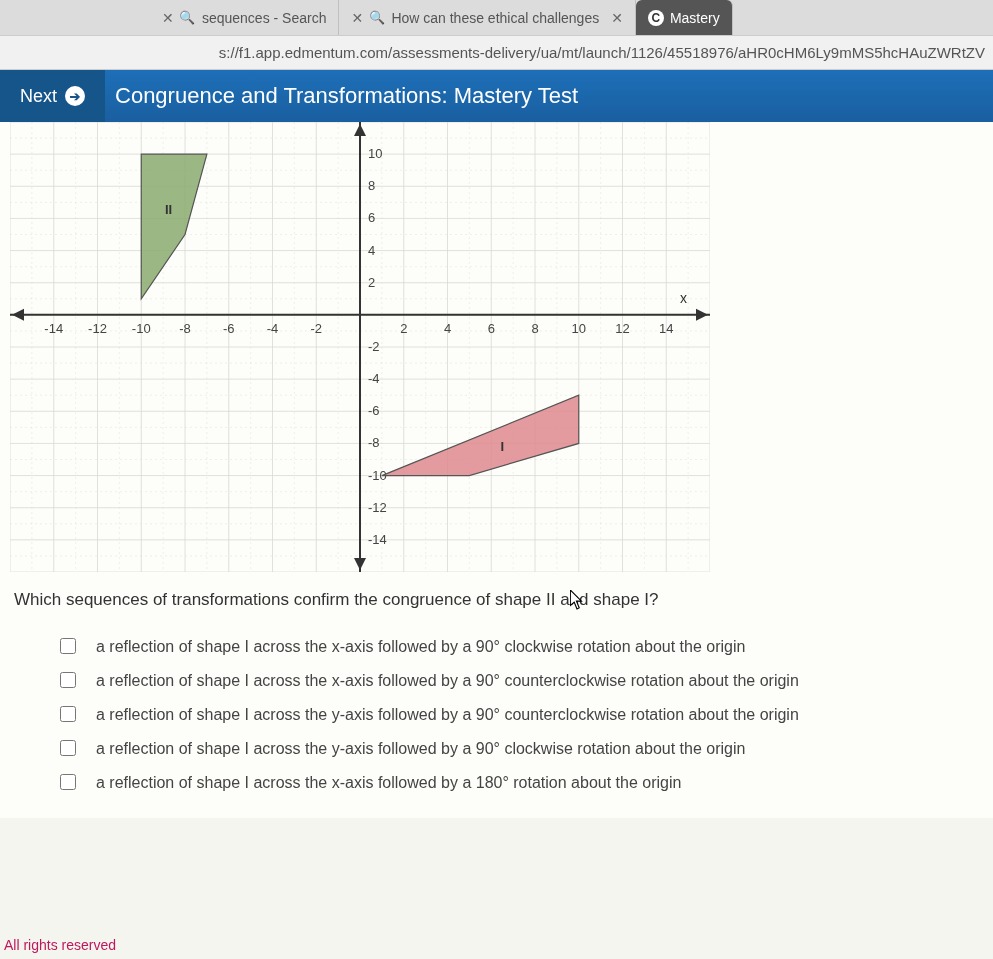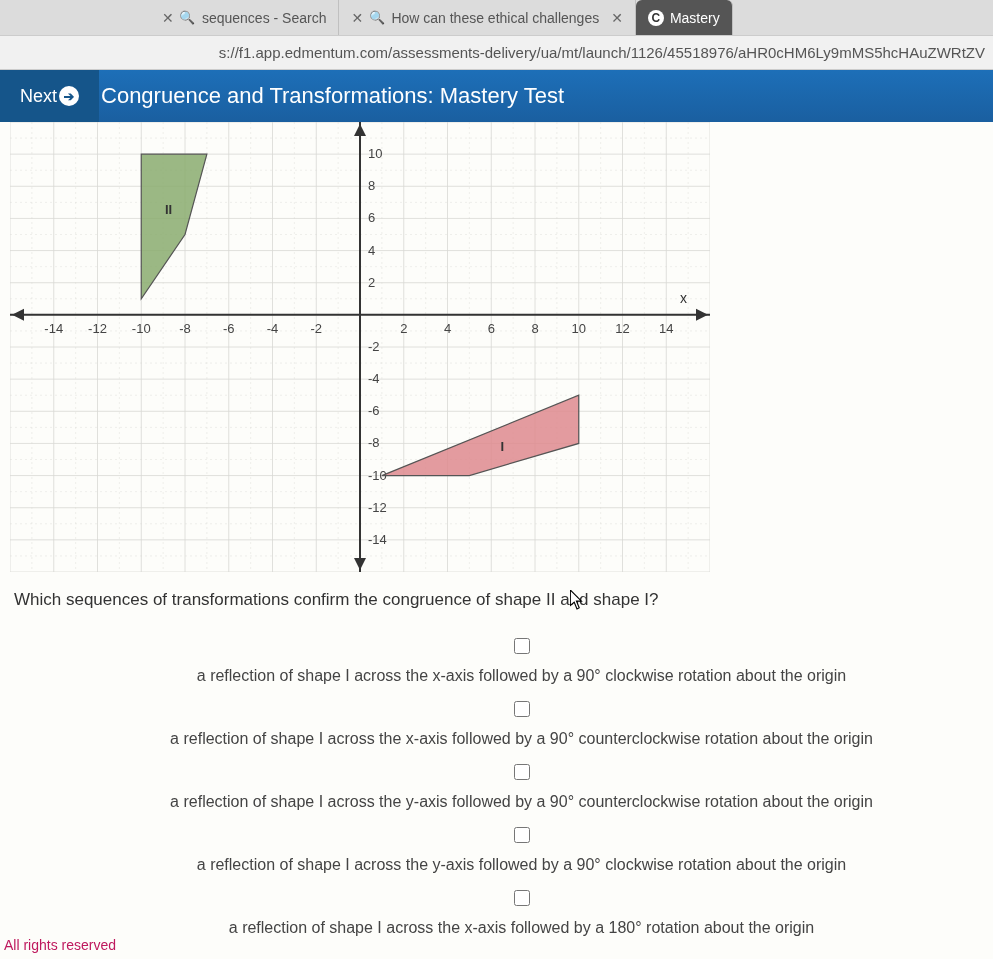--- a/index.html
+++ b/index.html
@@ -60,32 +60,32 @@
     color:#fff;
   }
   .next-btn {
     background:#15558a;
     height:100%;
     display:flex;
     align-items:center;
     padding:0 20px;
     font-size:18px;
     font-weight:500;
-    gap:2px;
+    gap:8px;
     cursor:pointer;
   }
   .next-btn .circ {
     width:20px;height:20px;border-radius:50%;
     background:#fff;color:#15558a;
     display:inline-flex;align-items:center;justify-content:center;
     font-size:13px;font-weight:bold;
   }
   .title {
     font-size:22px;
-    padding-left:2px;
+    padding-left:10px;
   }
   
   .content {
     padding: 0 10px 10px 10px;
     background:#fdfdfa;
   }
   .chart-wrap {
     width: 700px;
     margin: 0;
   }
@@ -93,26 +93,25 @@
   .question {
     font-size:17px;
     color:#333;
     margin: 18px 0 28px 4px;
   }
   .options {
     padding-left: 50px;
   }
   .option {
     display:flex;
-    align-items:center;
-    gap:13px;
+    align-items:flex-start;
+    gap:20px;
     margin-bottom:16px;
     font-size:16px;
     color:#444;
-    flex-direction:column;
   }
   .option input[type=checkbox]{
     width:16px;height:16px;
     accent-color:#666;
   }
   .footer {
     position:absolute;
     bottom:6px;
     left:4px;
     font-size:14px;

